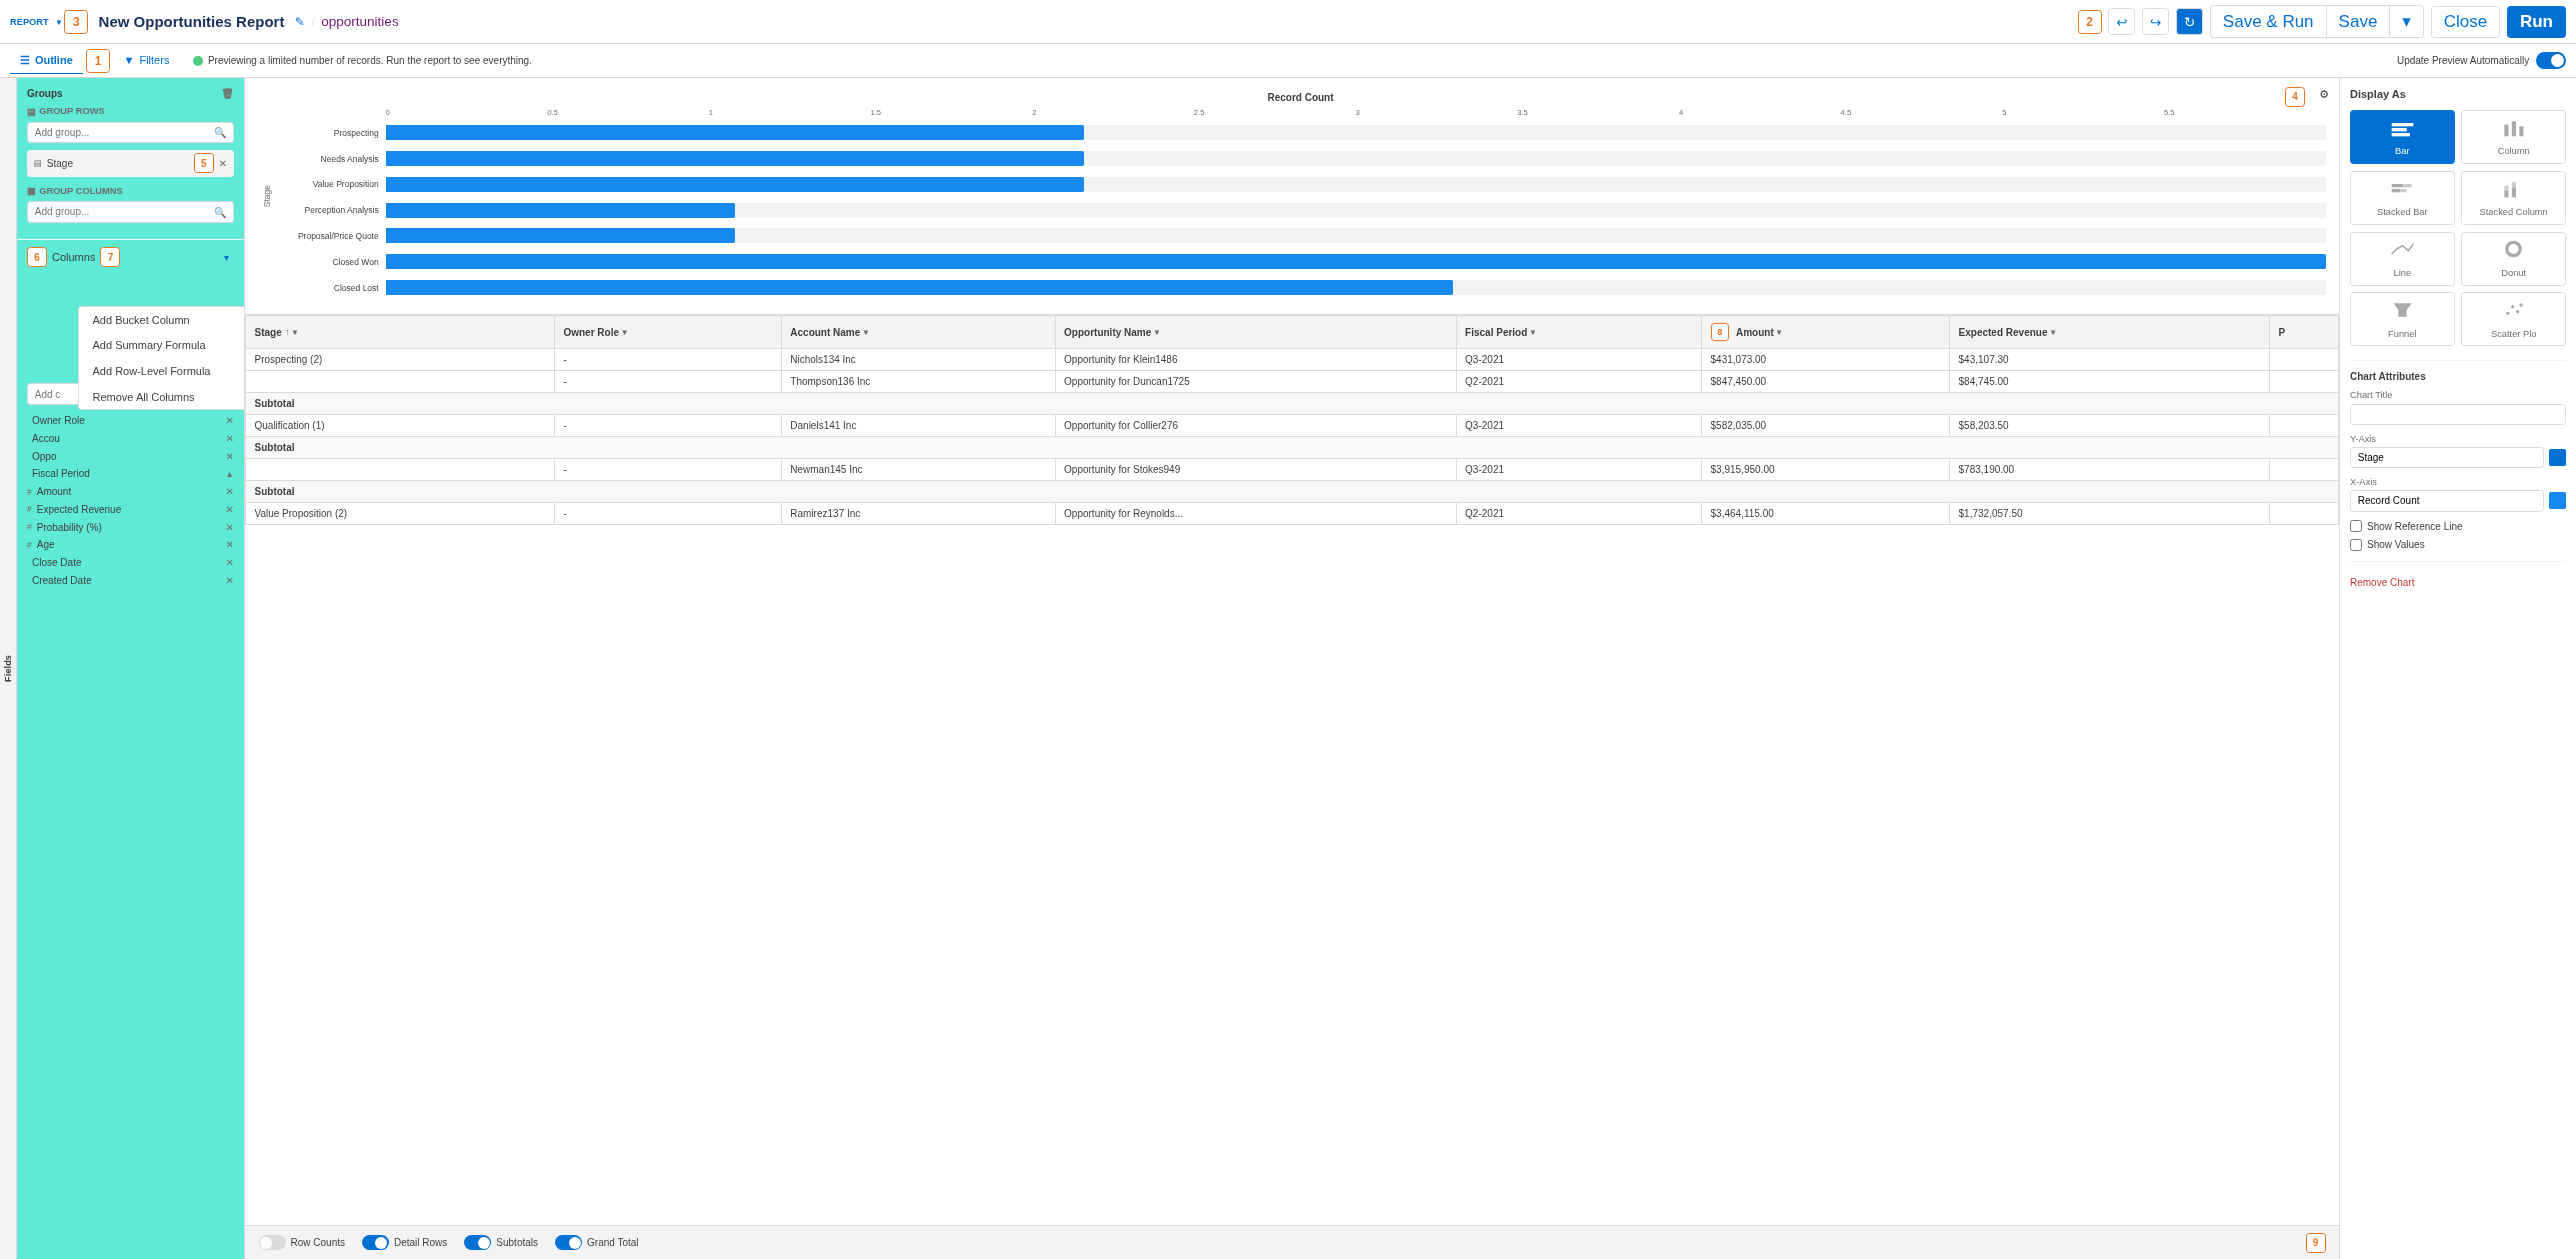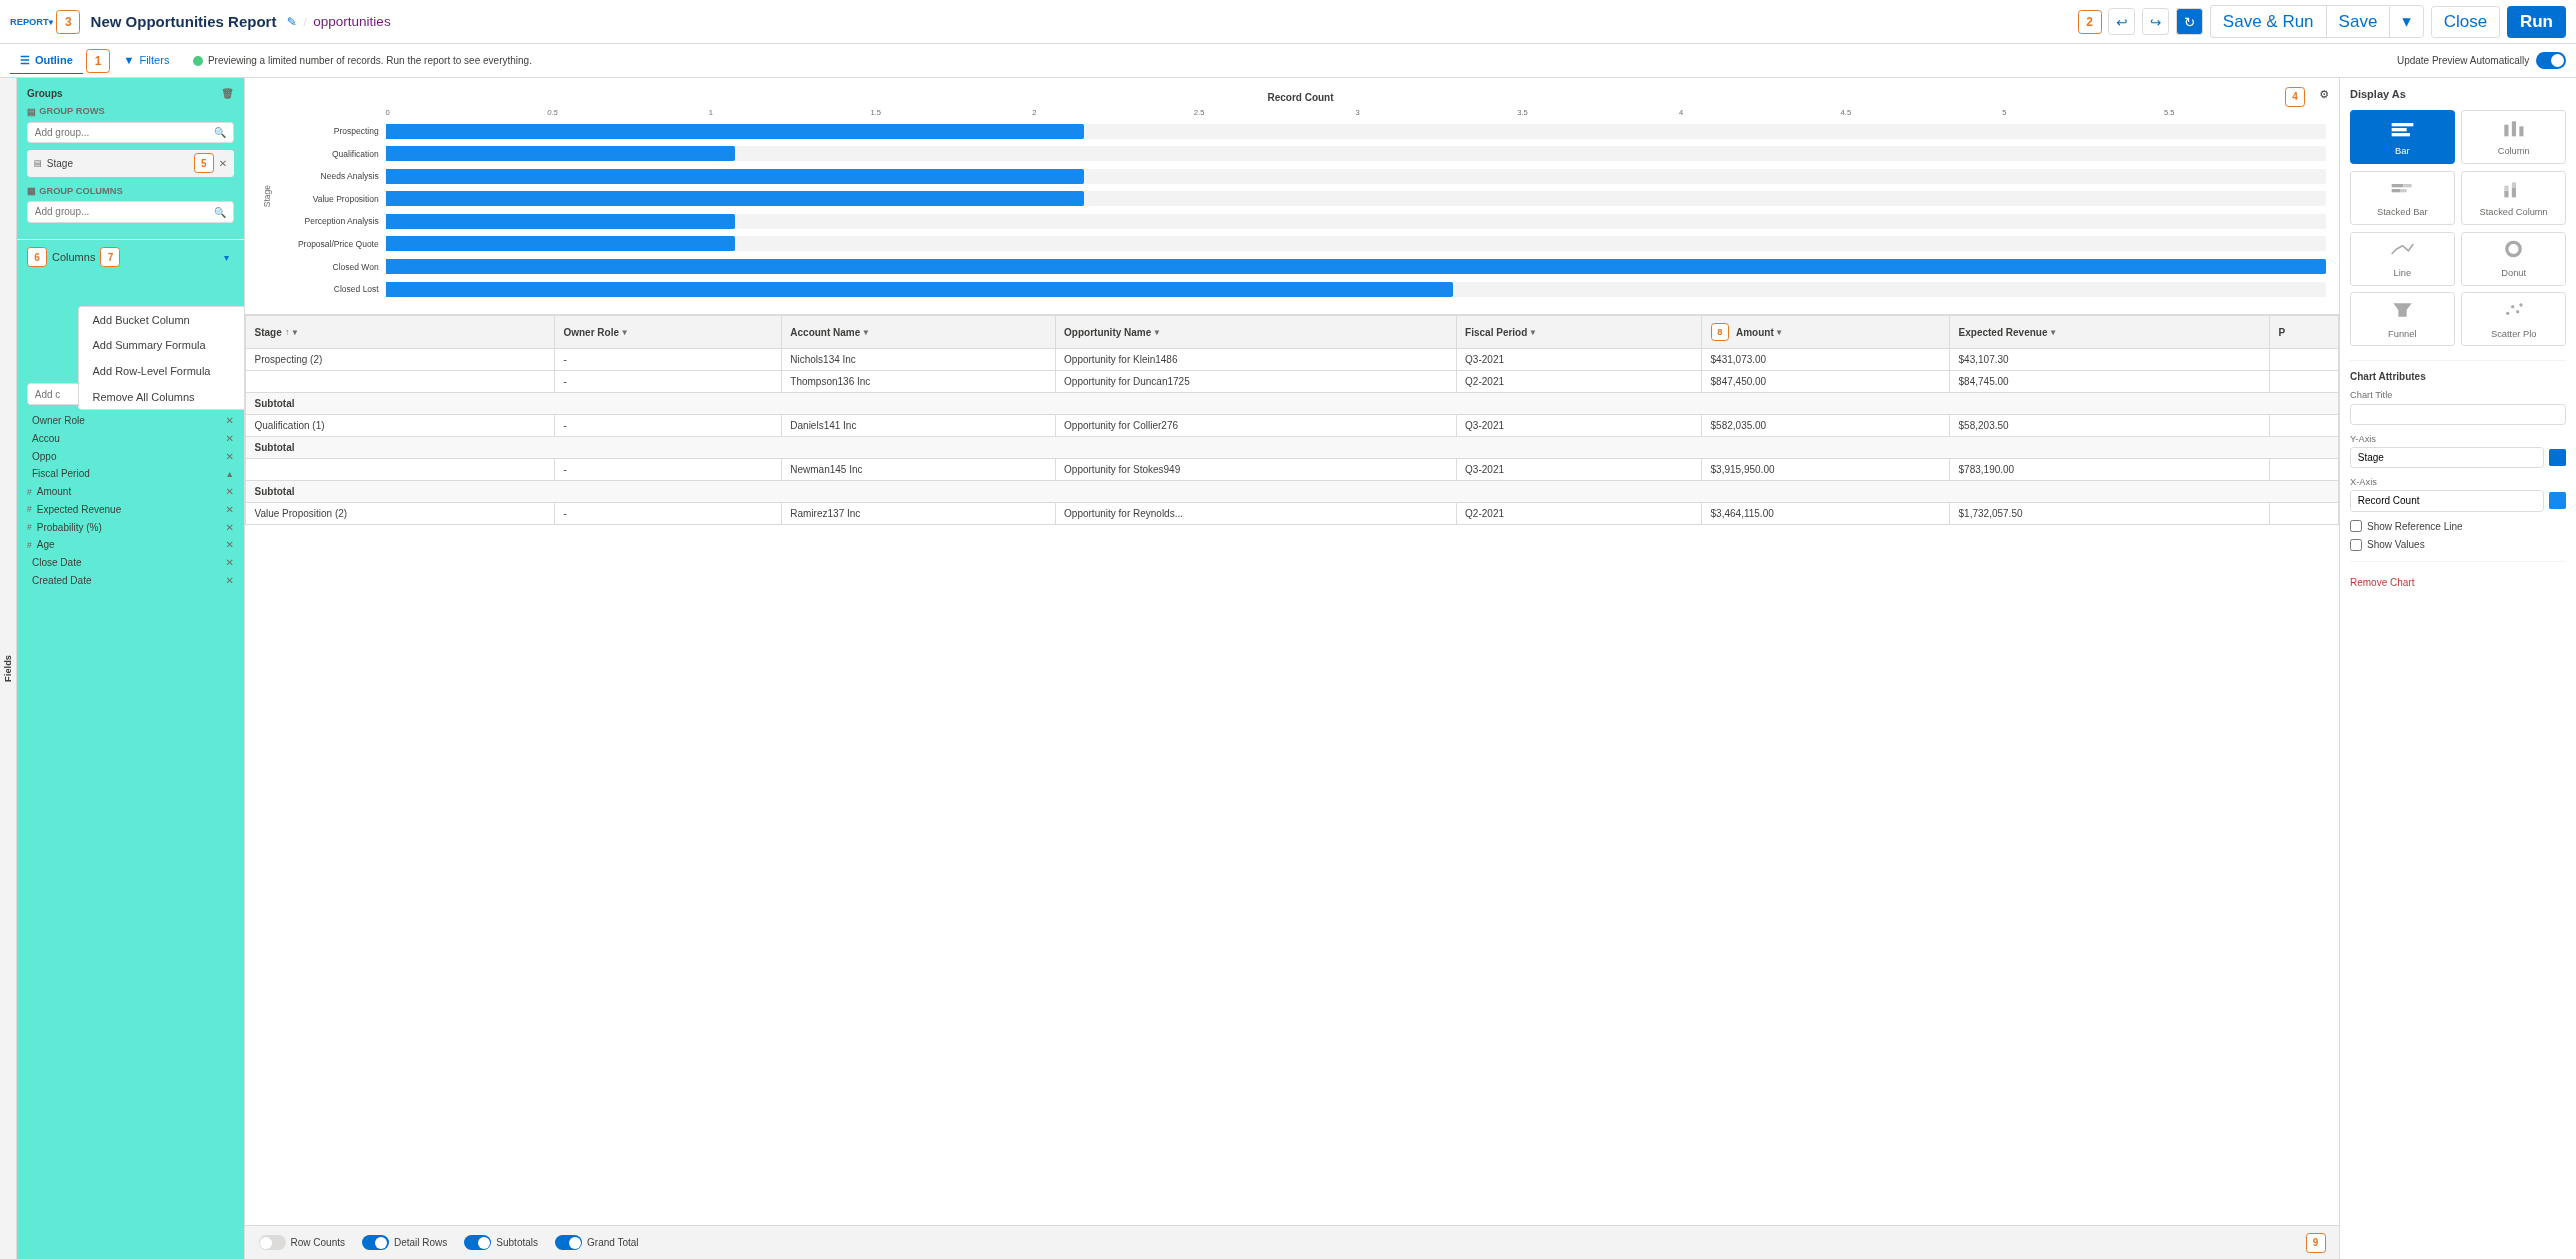--- a/index.html
+++ b/index.html
@@ -4,21 +4,21 @@
   <style>
     * { box-sizing: border-box; margin: 0; padding: 0; }
     body { font-family: 'Salesforce Sans', Arial, sans-serif; font-size: 11px; background: #f3f3f3; color: #3e3e3c; overflow: hidden; }
 
     
     .top-header {
       display: flex; align-items: center; background: #fff;
       border-bottom: 0.8px solid #dddbda; padding: 0 10px; height: 44px;
       position: relative; z-index: 10;
     }
-    .report-label { font-size: 9.3px; color: #0070d2; font-weight: 600; display: flex; align-items: center; gap: 0; }
+    .report-label { font-size: 9.3px; color: #0070d2; font-weight: 600; display: flex; align-items: center; gap: 8px; }
     .report-label .chevron { font-size: 8.5px; }
     .report-title { font-size: 15px; font-weight: 700; color: #16325c; margin: 0 6.8px; }
     .edit-icon { color: #0070d2; font-size: 12px; cursor: pointer; }
     .breadcrumb-sep { color: #dddbda; margin: 0 3.4px; }
     .breadcrumb-sub { font-size: 13.5px; color: #701a75; }
     .header-right { margin-left: auto; display: flex; align-items: center; gap: 6.8px; }
     .btn { border: 0.8px solid #dddbda; background: #fff; border-radius: 3.4px; padding: 5px 12px; font-size: 17px; cursor: pointer; color: #0070d2; }
     .btn-primary { background: #0070d2; color: #fff; border-color: #0070d2; font-weight: 600; }
     .btn-save-run { background: #fff; color: #0070d2; border: 0.8px solid #dddbda; }
     .btn-group { display: flex; }
@@ -306,26 +306,20 @@
             <span style="font-size:7.6px;color:#706e6b;flex:1;">4.5</span>
             <span style="font-size:7.6px;color:#706e6b;flex:1;">5</span>
             <span style="font-size:7.6px;color:#706e6b;flex:1;">5.5</span>
           </div>
 
           <div style="flex:1;display:flex;flex-direction:column;justify-content:space-around;">
             <div class="bar-row">
                 <span class="bar-label">Prospecting</span>
                 <div class="bar-track">
                   <div class="bar-fill" style="width:36%;"></div>
-                </div>
-              </div>
-            <div class="bar-row">
-                <span class="bar-label">Qualification</span>
-                <div class="bar-track">
-                  <div class="bar-fill" style="width:18%;"></div>
                 </div>
               </div>
             <div class="bar-row">
                 <span class="bar-label">Needs Analysis</span>
                 <div class="bar-track">
                   <div class="bar-fill" style="width:36%;"></div>
                 </div>
               </div>
             <div class="bar-row">
                 <span class="bar-label">Value Proposition</span>

